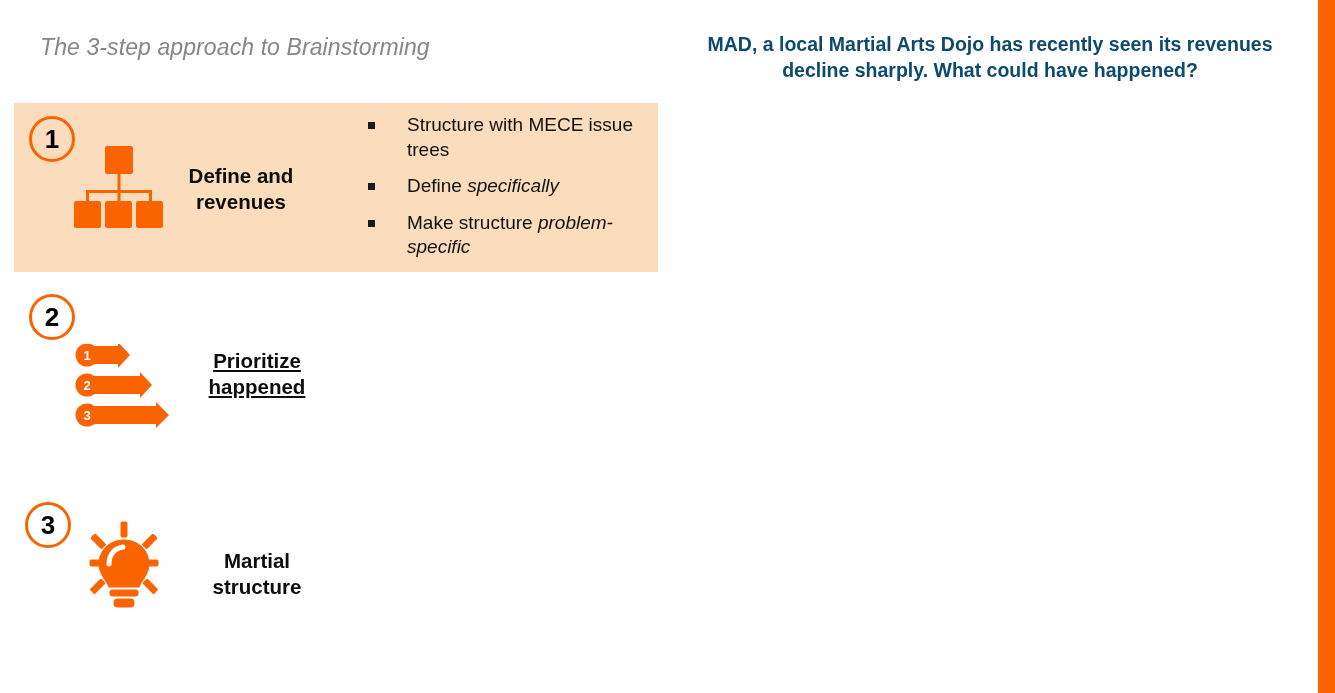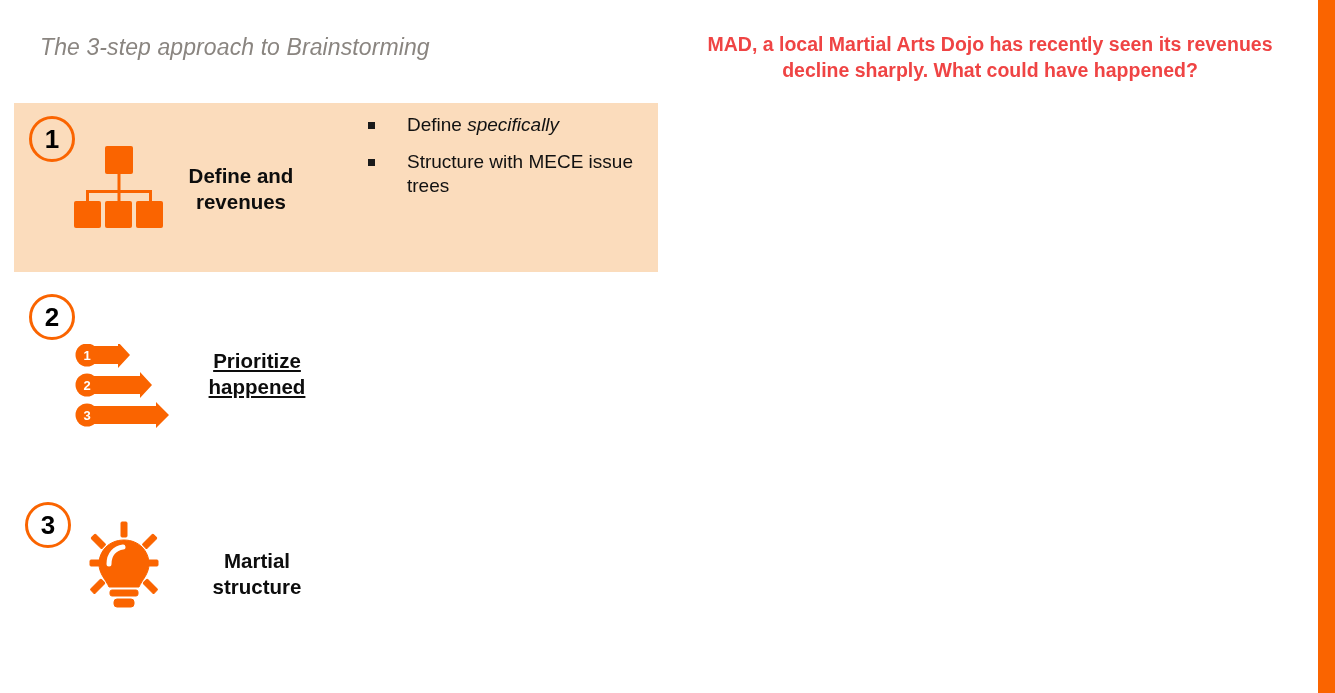--- a/index.html
+++ b/index.html
@@ -41,21 +41,21 @@
 
   
   #prompt-headline {
     position: absolute;
     left: 690px;
     top: 32px;
     width: 600px;
     text-align: center;
     font-size: 19.5px;
     font-weight: bold;
-    color: #ef4444;
+    color: #0c4a6e;
     line-height: 1.33;
   }
 
   
   #step1-panel {
     position: absolute;
     left: 14px;
     top: 103px;
     width: 644px;
     height: 169px;
@@ -162,25 +162,29 @@
 </div>
 
 <div id="step-label-1" class="step-label">
   <span>Define and</span><br>
   <span>revenues</span>
 </div>
 
 <ul id="bullet-list">
   <li>
     <span class="bullet-marker"></span>
+    <span>Structure with MECE issue trees</span><span class="ital"></span>
+  </li>
+  <li>
+    <span class="bullet-marker"></span>
     <span>Define </span><span class="ital">specifically</span>
   </li>
   <li>
     <span class="bullet-marker"></span>
-    <span>Structure with MECE issue trees</span><span class="ital"></span>
+    <span>Make structure </span><span class="ital">problem-specific</span>
   </li>
 </ul>
 
 <div id="step-badge-2" class="step-badge">
   <span>2</span>
 </div>
 
 <div id="icon-priority" class="step-icon">
   <svg width="98" height="84" viewBox="0 0 98 84" xmlns="http://www.w3.org/2000/svg">
 

